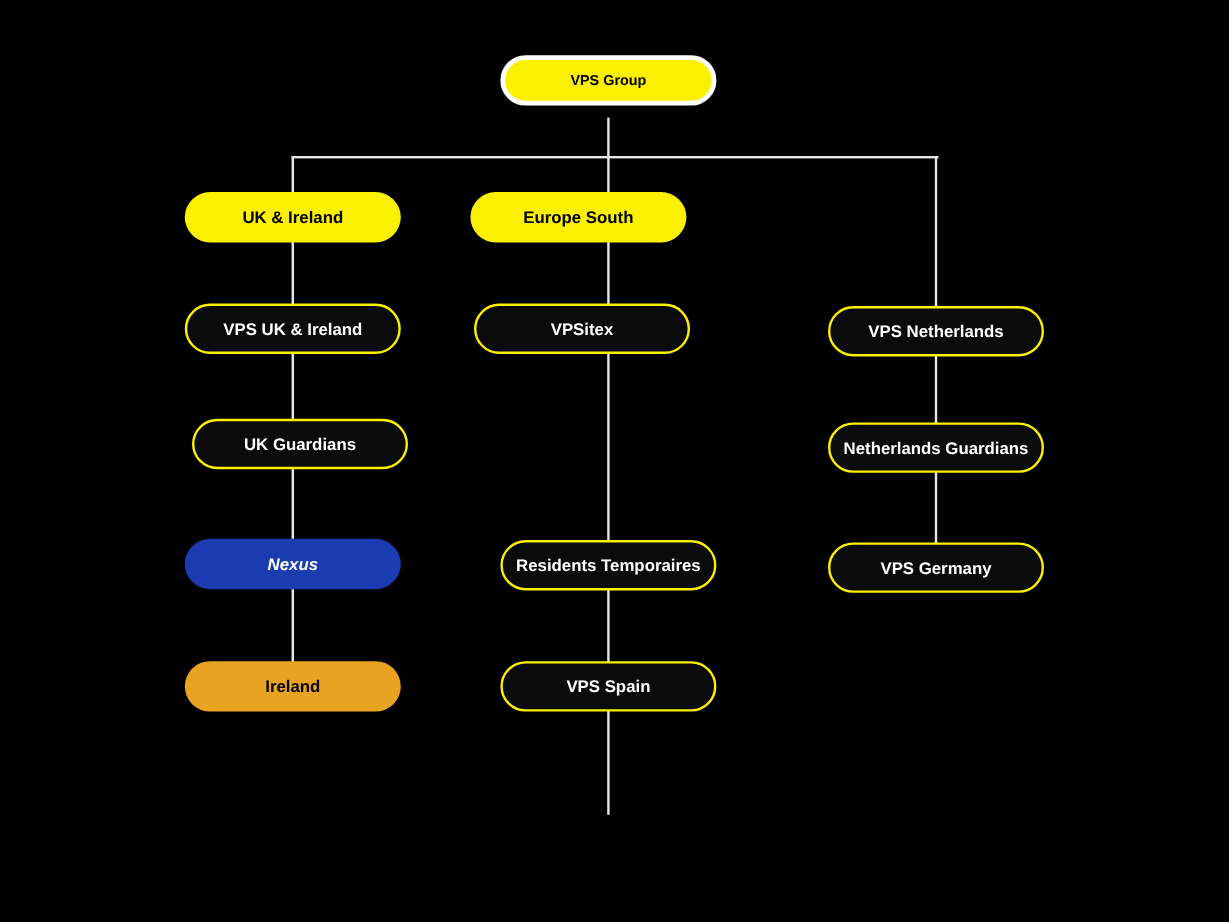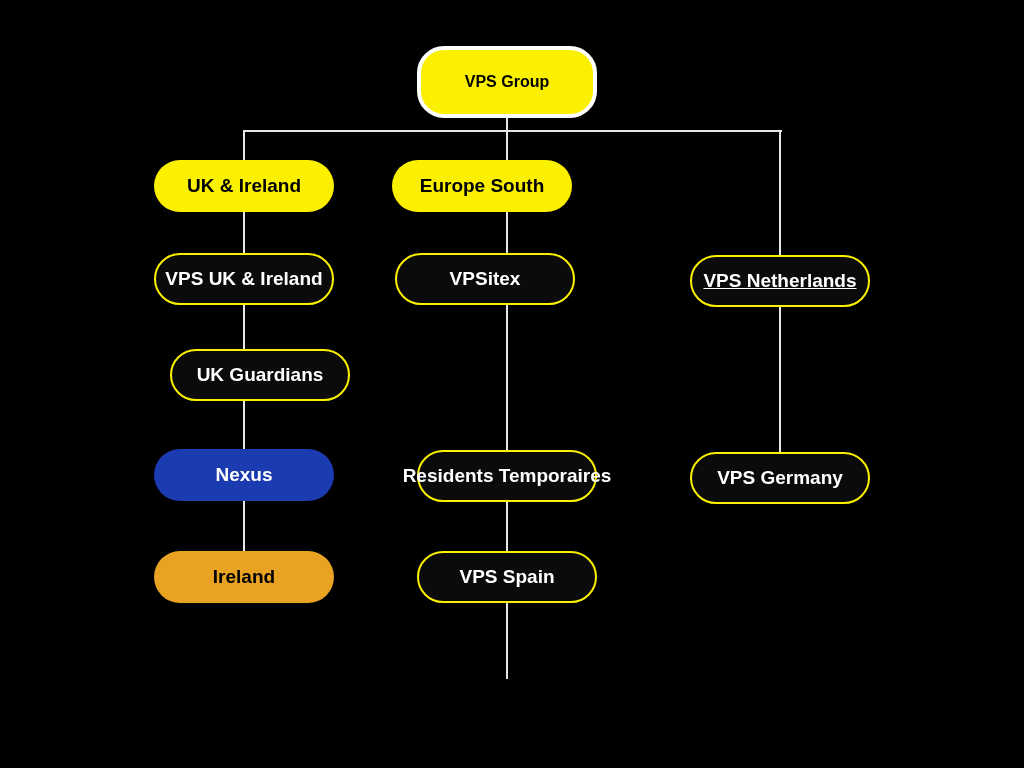--- a/index.html
+++ b/index.html
@@ -27,39 +27,39 @@
     font-family: "Liberation Sans", sans-serif;
   }
   .line {
     position: absolute;
     background: var(--connector);
     z-index: 1;
   }
   .node {
     position: absolute;
     width: 180px;
-    height: 52px;
+    height: 42px;
     border-radius: 26px;
     display: flex;
     align-items: center;
     justify-content: center;
-    font-size: 19px;
+    font-size: 14px;
     font-weight: 700;
     white-space: nowrap;
     z-index: 2;
     box-sizing: border-box;
     text-align: center;
   }
   .node--root {
     background: var(--node-yellow);
     border: 4px solid var(--root-border);
     color: var(--text-on-yellow);
-    height: 72px;
+    height: 42px;
     border-radius: 27px;
-    font-size: 16px;
+    font-size: 12px;
   }
   .node--header {
     background: var(--node-yellow);
     color: var(--text-on-yellow);
   }
   .node--outlined {
     background: var(--node-dark-fill);
     border: 2px solid var(--node-yellow);
     color: var(--text-on-dark);
   }
@@ -80,25 +80,26 @@
   <div class="line" style="left:506px; top:98px; width:2px; height:34px;"></div>
   <div class="line" style="left:243px; top:130px; width:539px; height:2px;"></div>
   <div class="line" style="left:243px; top:130px; width:2px; height:447px;"></div>
   <div class="line" style="left:506px; top:130px; width:2px; height:549px;"></div>
   <div class="line" style="left:779px; top:130px; width:2px; height:348px;"></div>
 
   <div class="node node--root" style="left:417px; top:46px;">VPS Group</div>
 
   <div class="node node--header" style="left:154px; top:160px;">UK &amp; Ireland</div>
   <div class="node node--outlined" style="left:154px; top:253px;">VPS UK &amp; Ireland</div>
-  <div class="node node--outlined" style="left:170px; top:349px;">UK Guardians</div>
-  <div class="node node--blue" style="left:154px; top:449px;">Nexus</div>
+  <div class="node node--outlined" style="left:160px; top:349px;">UK Guardians</div>
+  <div class="node node--blue" style="left:154px; top:449px;font-style:italic;">Nexus</div>
   <div class="node node--orange" style="left:154px; top:551px;">Ireland</div>
 
   <div class="node node--header" style="left:392px; top:160px;">Europe South</div>
   <div class="node node--outlined" style="left:395px; top:253px;">VPSitex</div>
   <div class="node node--outlined" style="left:417px; top:450px;">Residents Temporaires</div>
   <div class="node node--outlined" style="left:417px; top:551px;">VPS Spain</div>
 
-  <div class="node node--outlined" style="left:690px; top:255px;text-decoration:underline;">VPS Netherlands</div>
+  <div class="node node--outlined" style="left:690px; top:255px;">VPS Netherlands</div>
+  <div class="node node--outlined" style="left:690px; top:352px;">Netherlands Guardians</div>
   <div class="node node--outlined" style="left:690px; top:452px;">VPS Germany</div>
 
 </div>
 
 </body></html>

